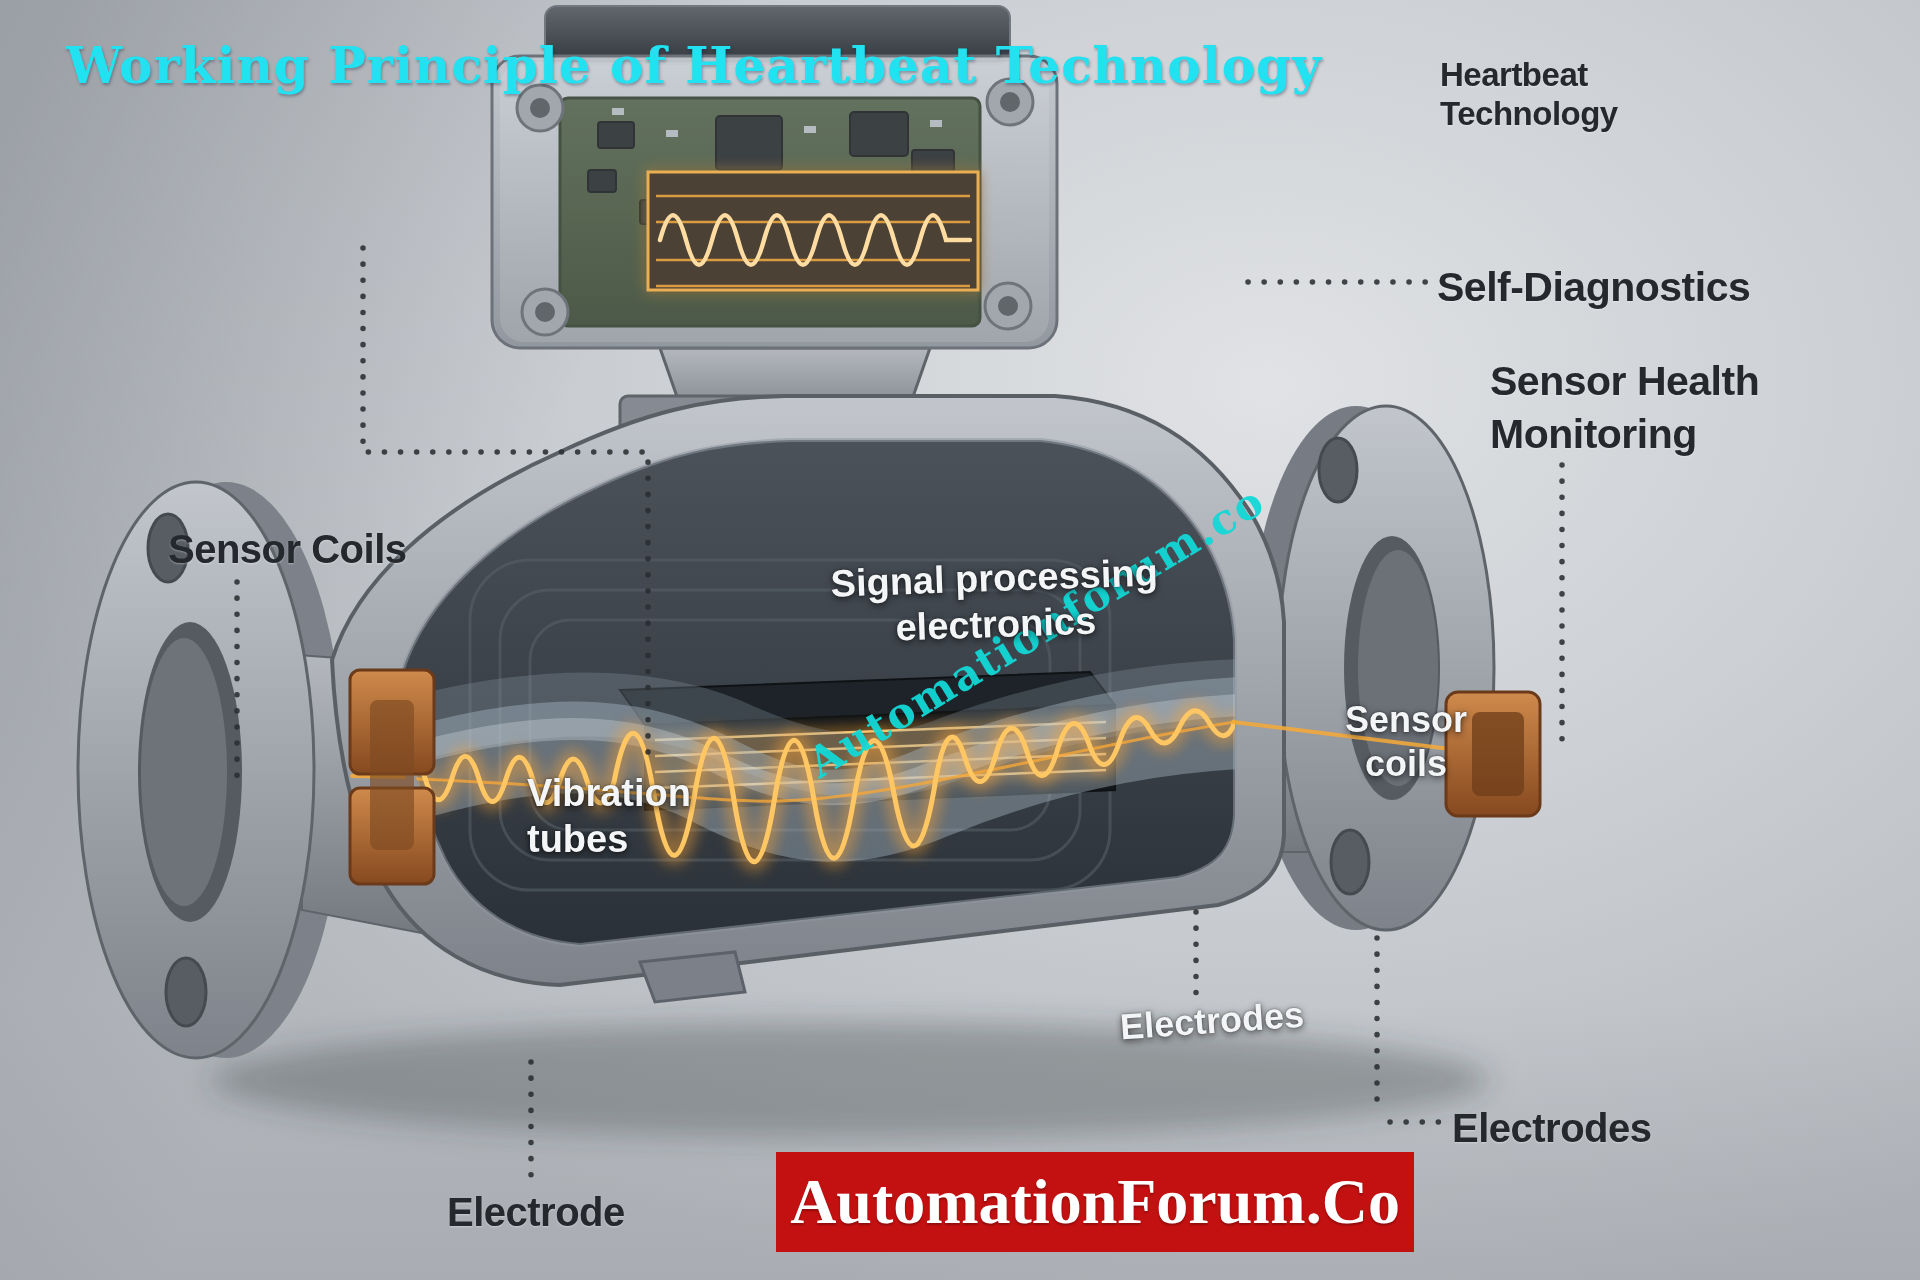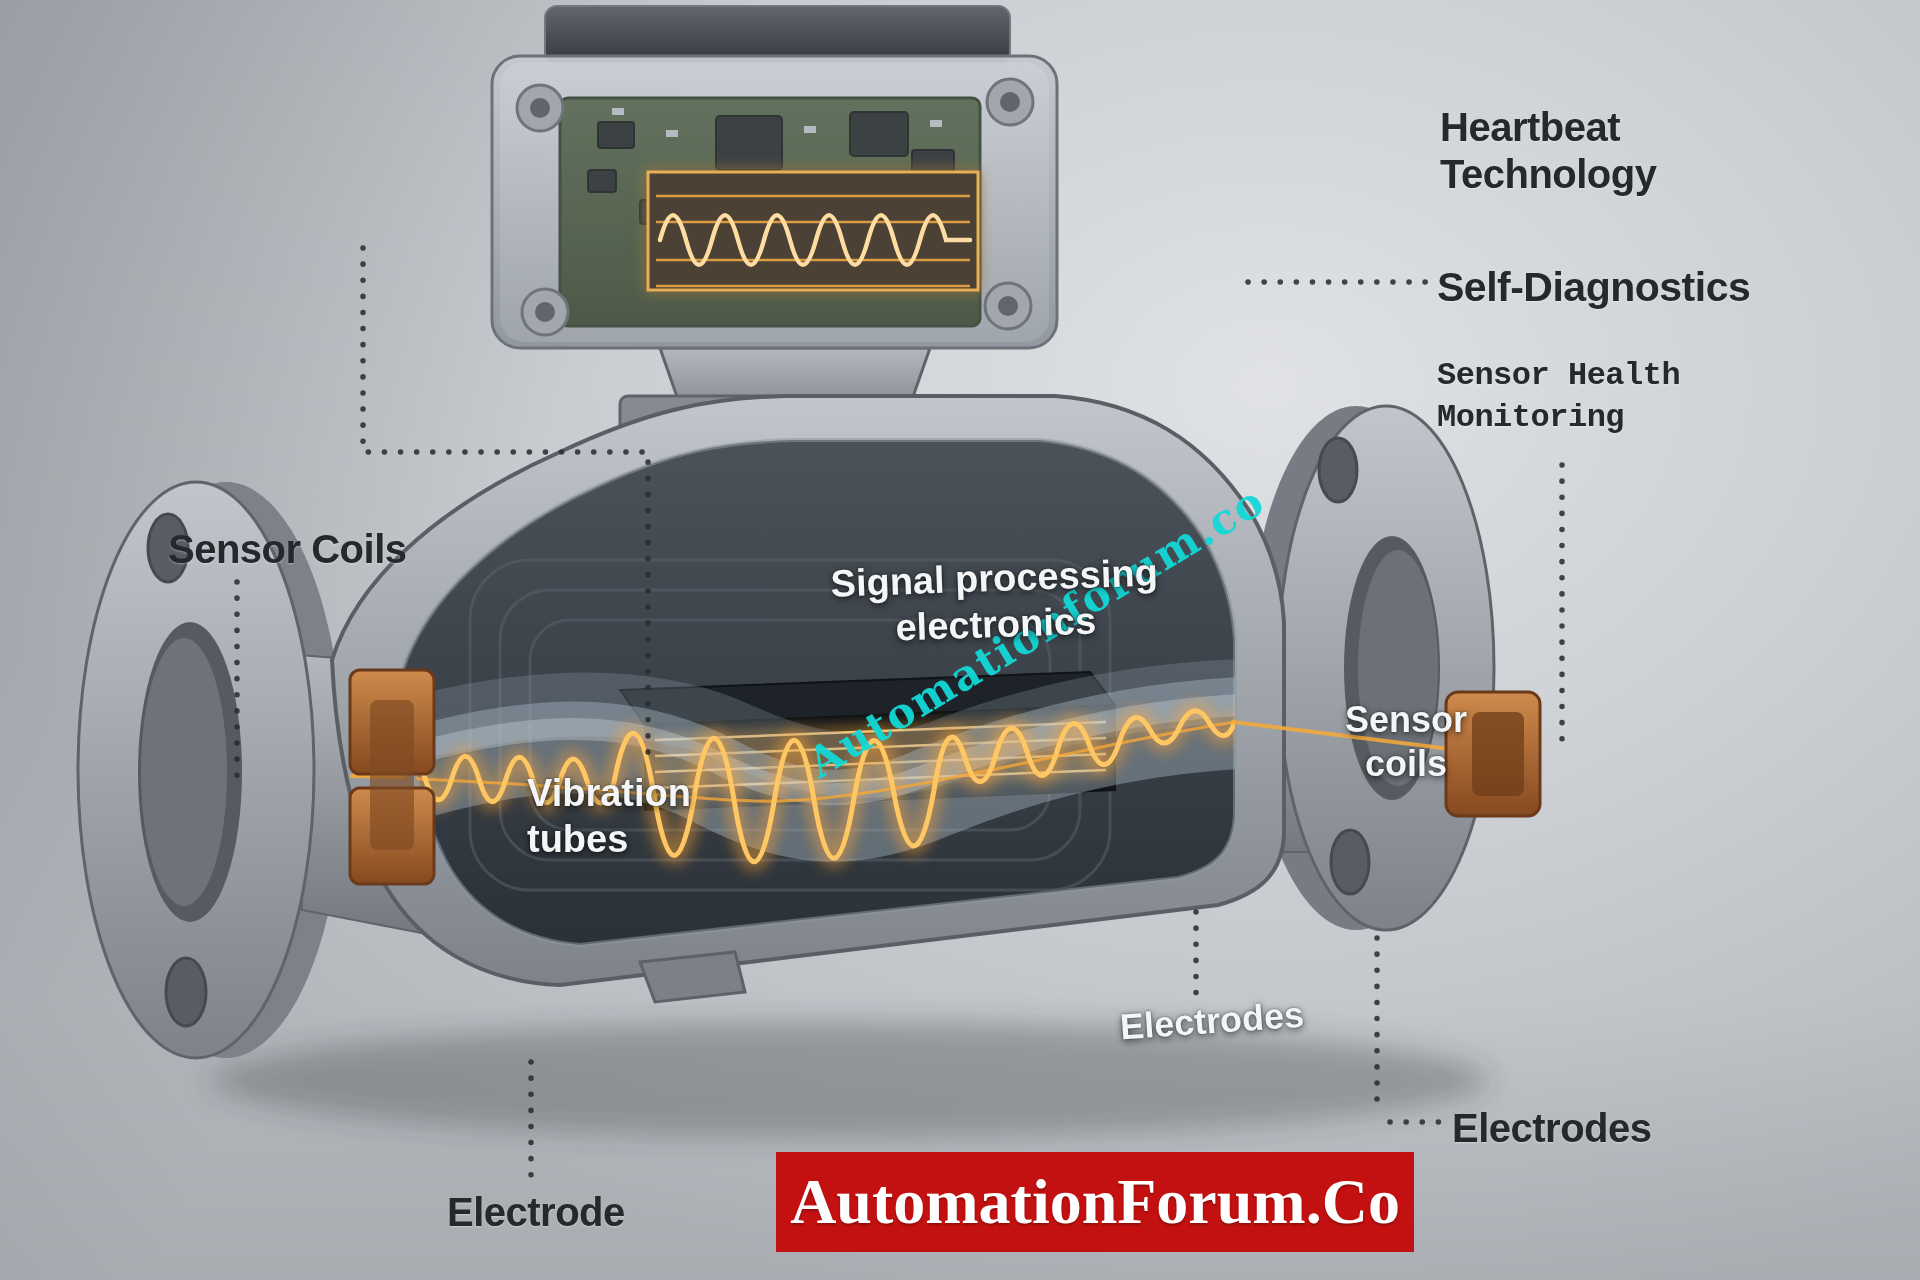--- a/index.html
+++ b/index.html
@@ -16,24 +16,24 @@
     pointer-events:none;
   }
   svg.illustration{position:absolute;left:0;top:0;z-index:1;}
   .label{position:absolute;z-index:3;white-space:pre-line;font-weight:bold;}
   .dark{color:#25282d;letter-spacing:-.5px;text-shadow:0 1px 2px rgba(255,255,255,.35);}
   .light{color:#f3f5f7;text-shadow:0 2px 7px rgba(0,0,0,.65),0 0 2px rgba(0,0,0,.5);}
   .title{
     left:66px;top:36px;font-family:"DejaVu Serif",serif;font-size:50px;font-weight:bold;
     color:#22e2f2;letter-spacing:1px;text-shadow:1px 2px 3px rgba(10,30,60,.35);z-index:5;
   }
-  .heading{left:1440px;top:56px;font-size:40px;line-height:1.17;margin-top:48px;}
+  .heading{left:1440px;top:56px;font-size:33px;line-height:1.17;}
   .irc{left:200px;top:128px;font-size:40px;line-height:1.3;}
   .sd{left:1437px;top:264px;font-size:41px;}
-  .shm{left:1437px;top:355px;font-size:32px;line-height:1.3;font-family:Liberation Mono, monospace;}
+  .shm{left:1490px;top:355px;font-size:41px;line-height:1.3;}
   .scl{left:168px;top:527px;font-size:40px;}
   .spe{left:770px;top:556px;width:450px;text-align:center;font-size:38px;line-height:1.2;transform:rotate(-2deg);}
   .scr{left:1283px;top:698px;width:150px;text-align:center;font-size:36px;line-height:1.22;padding-left:48px;}
   .vt{left:527px;top:770px;width:190px;text-align:left;font-size:38px;line-height:1.22;}
   .elc{left:1120px;top:1000px;font-size:36px;transform:rotate(-4deg);}
   .elr{left:1452px;top:1106px;font-size:40px;}
   .elb{left:447px;top:1190px;font-size:40px;}
   .watermark{
     position:absolute;left:812px;top:742px;z-index:2;
     font-family:"DejaVu Serif",serif;font-size:42px;font-weight:bold;
@@ -236,20 +236,21 @@
       <path d="M1248 282 L1428 282"></path>
       <path d="M1562 465 L1562 740"></path>
       <path d="M1196 912 L1196 1000"></path>
       <path d="M1377 938 L1377 1115 M1390 1122 L1444 1122"></path>
       <path d="M531 1062 L531 1184"></path>
     </g>
   </svg>
 
   <div class="watermark">Automationforum.co</div>
 
+  <div class="title label">Working Principle of Heartbeat Technology</div>
   <div class="label dark heading">Heartbeat
 Technology</div>
   <div class="label dark sd">Self-Diagnostics</div>
   <div class="label dark shm">Sensor Health
 Monitoring</div>
   <div class="label dark scl">Sensor Coils</div>
   <div class="label light spe">Signal processing
 electronics</div>
   <div class="label light scr">Sensor
 coils</div>

